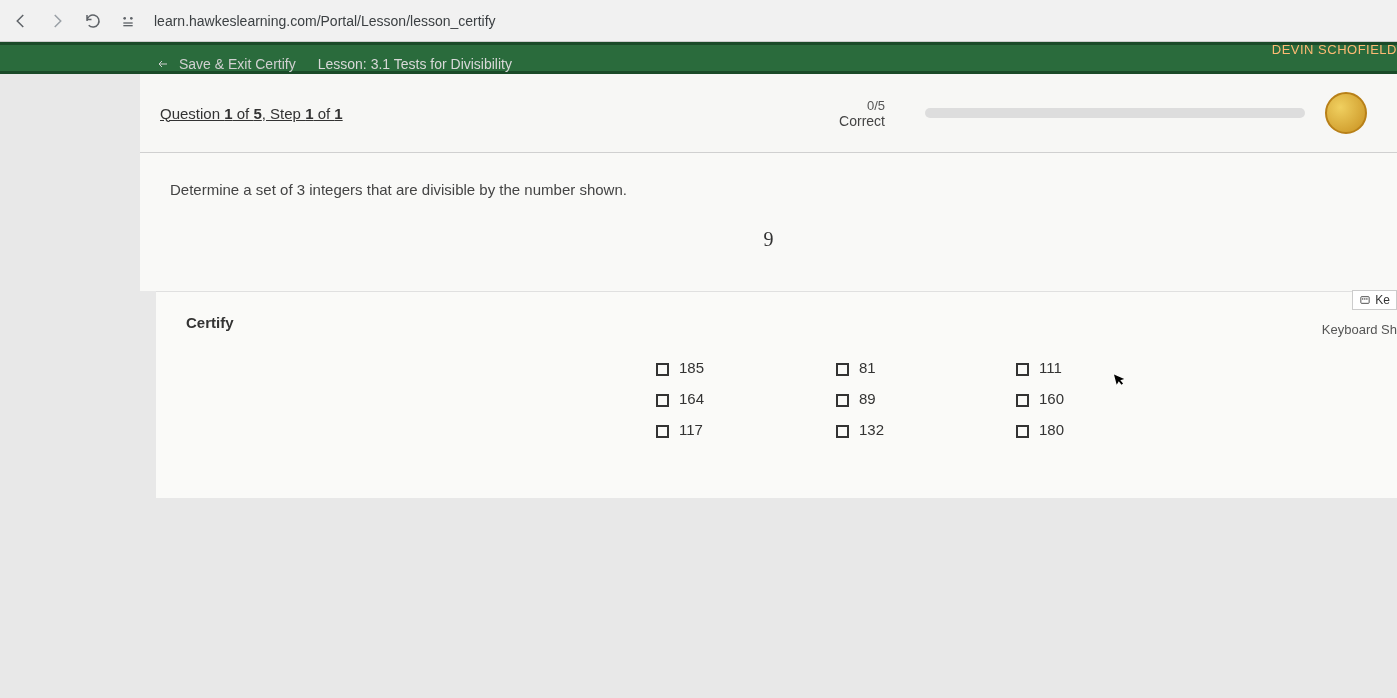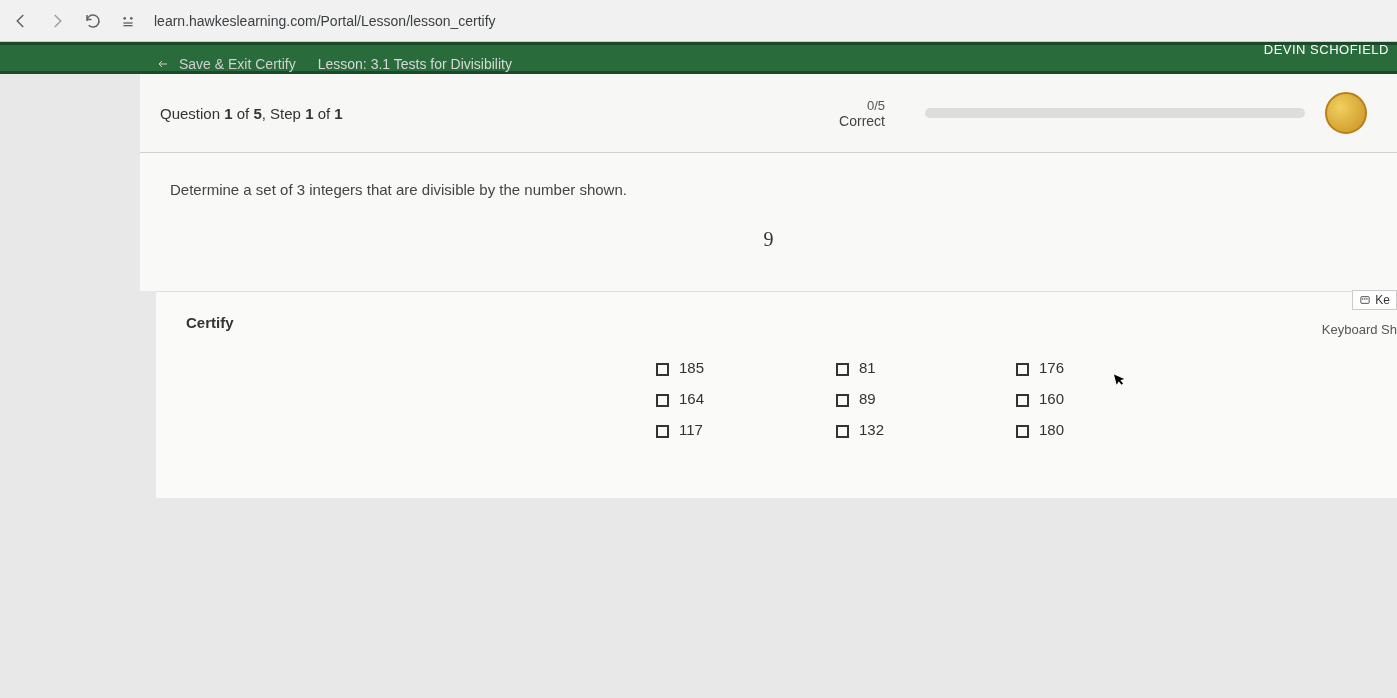--- a/index.html
+++ b/index.html
@@ -25,32 +25,32 @@
       align-items: center;
       padding: 12px 0 0 155px;
       height: 32px;
       font-size: 14px;
       position: relative;
       border-top: 3px solid #1a4a28;
       border-bottom: 3px solid #1a4a28;
     }
     .save-exit { display: flex; align-items: center; gap: 8px; color: #d0d0d0; cursor: pointer; }
     .lesson-title { margin-left: 22px; color: #d8d8d8; }
-    .user-name { position: absolute; right: 8px; top: -3px; color: #ffffff; font-size: 13px; letter-spacing: 0.5px; }
+    .user-name { position: absolute; right: 0; top: -3px; color: #fdba74; font-size: 13px; letter-spacing: 0.5px; }
     
     .content-wrap { padding: 0 0 0 140px; }
     
     .question-bar {
       display: flex;
       align-items: center;
       padding: 18px 20px 18px 20px;
       background: #f7f7f5;
       border-bottom: 1px solid #d0d0d0;
     }
-    .question-title { font-size: 15px; color: #333; }
+    .question-title { font-size: 15px; color: #333; text-decoration: underline; }
     .question-title b { font-weight: bold; }
     .score-block { margin-left: auto; margin-right: 40px; text-align: right; font-size: 14px; color: #444; }
     .score-top { font-size: 13px; color: #555; }
     .progress-bar { width: 380px; height: 10px; background: #ddd; border-radius: 5px; margin-right: 20px; }
     .badge { width: 42px; height: 42px; border-radius: 50%; background: radial-gradient(circle at 35% 35%, #f0d060, #c89020); border: 2px solid #b88018; margin-right: 10px; }
     
     .question-body { background: #f9f9f7; padding: 28px 30px 40px 30px; position: relative; }
     .prompt-text { font-size: 15px; color: #444; }
     .divisor { text-align: center; font-size: 20px; color: #333; margin-top: 30px; font-family: 'Times New Roman', serif; }
     
@@ -151,21 +151,21 @@
       <label class="opt">
           <span class="cb"></span>
           <span>185</span>
         </label>
       <label class="opt">
           <span class="cb"></span>
           <span>81</span>
         </label>
       <label class="opt">
           <span class="cb"></span>
-          <span>176</span>
+          <span>111</span>
         </label>
       <label class="opt">
           <span class="cb"></span>
           <span>164</span>
         </label>
       <label class="opt">
           <span class="cb"></span>
           <span>89</span>
         </label>
       <label class="opt">

